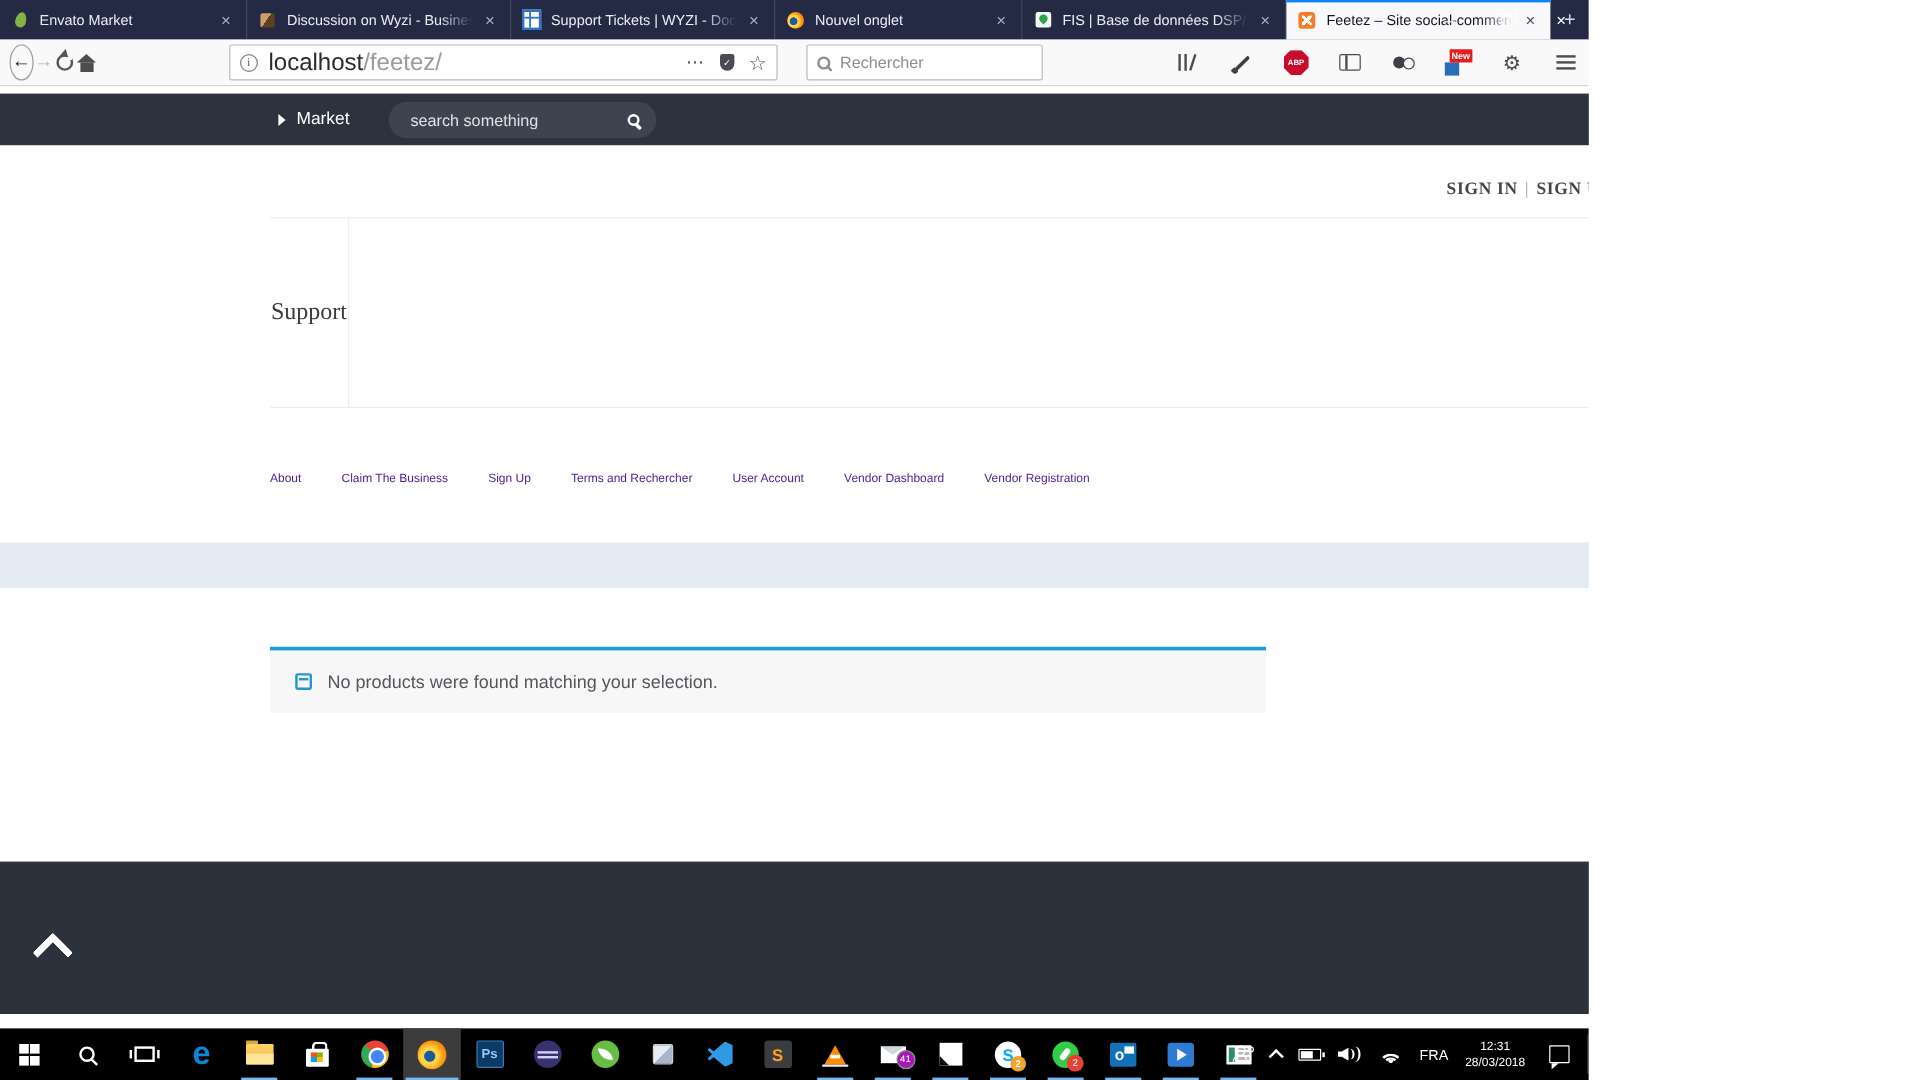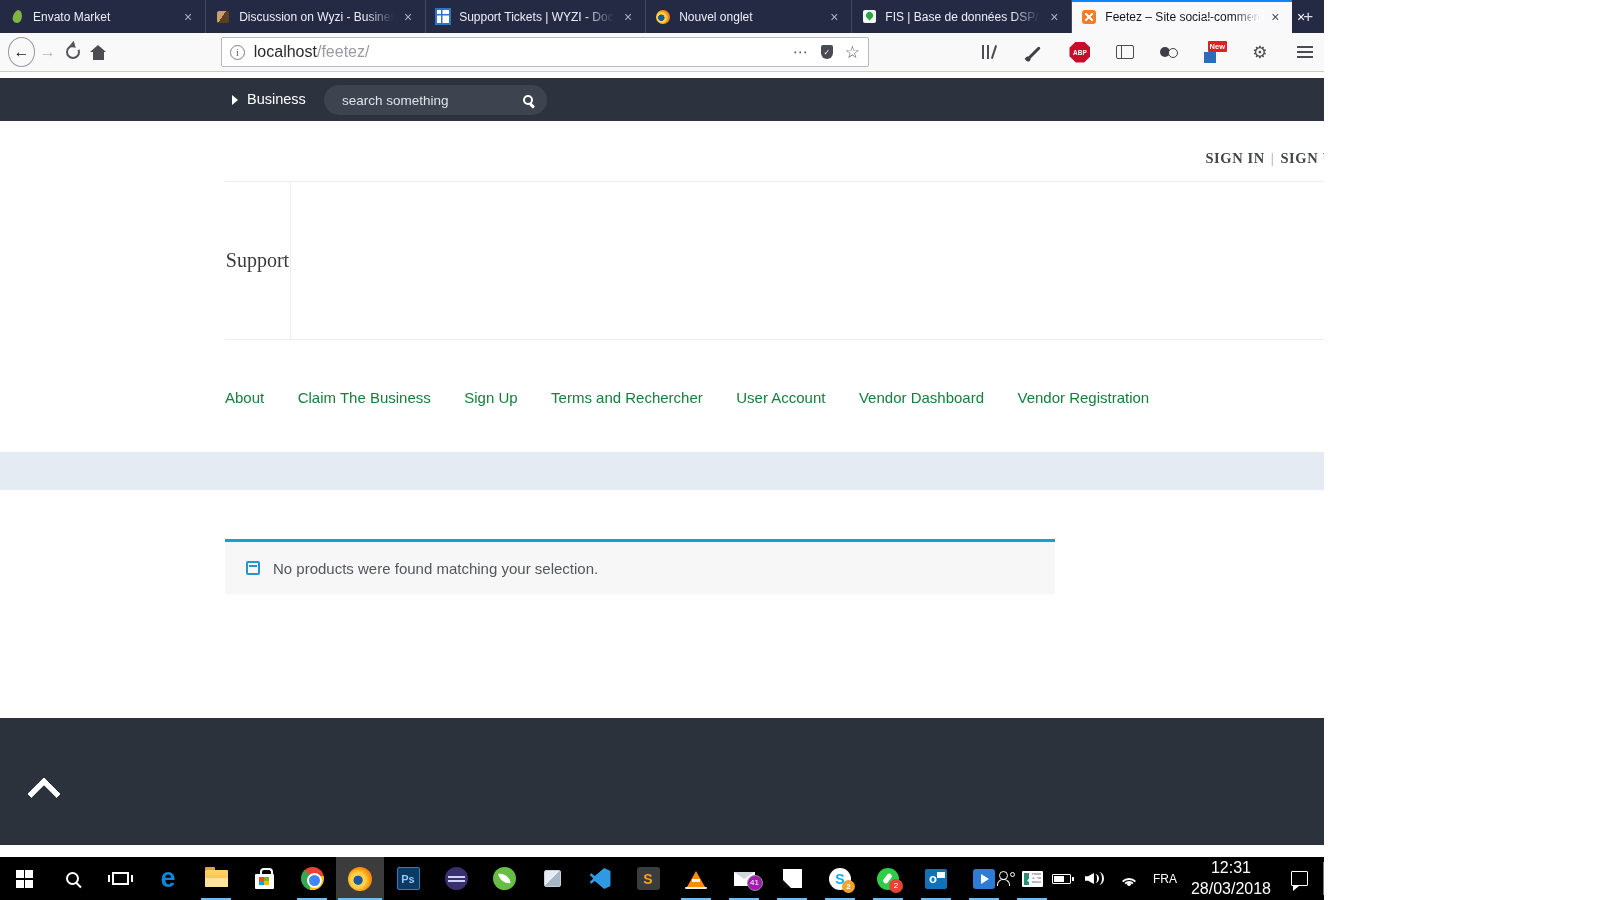--- a/index.html
+++ b/index.html
@@ -49,21 +49,21 @@
   .reload-glyph { width:14px; height:14px; border:2px solid #55555a; border-radius:50%; position:relative; }
   .reload-glyph::before { content:""; position:absolute; top:-3px; right:-1px; width:6px; height:6px; background:#f9f9fa; }
   .reload-glyph::after { content:""; position:absolute; top:-4px; right:-2px; border:4px solid transparent; border-left:6px solid #55555a; transform:rotate(40deg); }
   .btn-home { width:28px; height:28px; flex-direction:column; }
   .home-glyph { position:relative; width:18px; height:15px; }
   .home-glyph::before { content:""; position:absolute; top:0; left:1px; border-left:8px solid transparent; border-right:8px solid transparent; border-bottom:7px solid #4c4c51; }
   .home-glyph::after { content:""; position:absolute; top:7px; left:4px; width:11px; height:8px; background:#4c4c51; }
 
   .urlbar { margin-left:110px; width:718px; height:30px; background:#fff; border:1px solid #b9b9bd; border-radius:2px; display:flex; align-items:center; padding:0 8px; }
   .info-circle { width:15px; height:15px; border:1px solid #7e7e84; border-radius:50%; color:#5a5a5f; font-size:10px; font-family:"Liberation Serif",serif; display:flex; align-items:center; justify-content:center; }
-  .url-text { margin-left:9px; font-size:16px; flex:1; white-space:nowrap; }
+  .url-text { margin-left:9px; font-size:20px; flex:1; white-space:nowrap; }
   .url-host { color:#2a2a2e; }
   .url-path { color:#9a9aa0; }
   .url-dots { color:#55555a; font-size:15px; letter-spacing:1px; margin-right:12px; }
   .shield-glyph { width:12px; height:14px; background:#4a4a52; border-radius:2px 2px 6px 6px; color:#fff; font-size:8px; display:flex; align-items:center; justify-content:center; margin-right:12px; }
   .star-glyph { color:#55555a; font-size:17px; line-height:1; }
 
   .searchbar { margin-left:24px; width:212px; height:30px; background:#fff; border:1px solid #b9b9bd; border-radius:2px; display:flex; align-items:center; padding:0 8px; }
   .mag-gray { width:11px; height:11px; border:2px solid #8c8c92; border-radius:50%; position:relative; flex:0 0 11px; }
   .mag-gray::after { content:""; position:absolute; width:6px; height:2px; background:#8c8c92; transform:rotate(45deg); bottom:-2px; right:-4px; border-radius:1px; }
   .searchbar input, .urlbar input { border:none; outline:none; background:transparent; }
@@ -103,21 +103,21 @@
   .mag-white::after { content:""; position:absolute; width:6px; height:2.5px; background:#fff; transform:rotate(45deg); bottom:-3px; right:-4px; border-radius:1px; }
 
   .auth-links { position:absolute; top:78px; right:257px; font-family:"Liberation Serif",serif; font-weight:bold; font-size:14.5px; color:#43464b; letter-spacing:.6px; }
   .auth-links .sep { color:#9a9da2; margin:0 6px; font-weight:normal; }
 
   .logo-row { position:absolute; top:109px; left:225px; width:1118px; height:159px; border-top:1px solid #ededee; border-bottom:1px solid #ededee; }
   .logo-cell { width:66px; height:100%; border-right:1px solid #ededee; display:flex; align-items:center; justify-content:center; }
   .logo-text { font-family:"Liberation Serif",serif; font-size:20px; color:#3b3b3b; }
 
   .site-nav { position:absolute; top:317px; left:225px; right:180px; }
-  .site-nav span { display:inline-block; margin-right:29px; font-size:15px; color:#15803d; cursor:pointer; }
+  .site-nav span { display:inline-block; margin-right:29px; font-size:10px; color:#4c1d95; cursor:pointer; }
 
   .band { position:absolute; top:380px; left:0; right:0; height:38px; background:#e4ebf2; }
 
   .notice { position:absolute; top:467px; left:225px; width:830px; height:55px; border-top:3px solid #1e9cd8; background:#f7f7f8; display:flex; align-items:center; padding-left:21px; }
   .notice-icon { width:14px; height:14px; border:2px solid #2596cd; border-radius:2px; position:relative; background:#f7f7f8; }
   .notice-icon::before { content:""; position:absolute; top:1.5px; left:1px; right:1px; height:2px; background:#2596cd; }
   .notice-text { margin-left:13px; font-size:15px; color:#53575c; }
 
   .site-footer { position:absolute; top:646px; left:0; right:0; height:127px; background:#2c323b; }
   .scrolltop { position:absolute; left:30px; top:58px; width:22px; height:22px; cursor:pointer; }
@@ -194,21 +194,21 @@
   .tray-vol::before { content:""; position:absolute; left:0; top:2px; width:9px; height:11px; background:#fff; clip-path:polygon(0 30%,35% 30%,100% 0,100% 100%,35% 70%,0 70%); }
   .tray-vol i { position:absolute; right:6px; top:3px; width:8px; height:9px; border-right:2px solid #fff; border-radius:0 50% 50% 0; }
   .tray-vol i + i { right:1px; top:1px; height:13px; width:10px; }
   .tray-wifi { width:20px; height:15px; position:relative; overflow:hidden; }
   .tray-wifi span { position:absolute; left:50%; transform:translateX(-50%); border:2px solid transparent; border-top-color:#fff; border-radius:50%; }
   .tray-wifi .w1 { width:20px; height:20px; bottom:-12px; }
   .tray-wifi .w2 { width:13px; height:13px; bottom:-8px; }
   .tray-wifi .w3 { width:7px; height:7px; bottom:-4px; }
   .tray-wifi .dot { position:absolute; left:50%; transform:translateX(-50%); bottom:0; width:3px; height:3px; background:#fff; border-radius:50%; border:none; }
   .tray-lang { color:#fff; font-size:12px;text-align:center; }
-  .tray-clock { color:#fff; font-size:16px; text-align:center; line-height:1.3; }
+  .tray-clock { color:#fff; font-size:10px; text-align:center; line-height:1.3; }
   .tray-action { width:17px; height:15px; border:1.5px solid #fff; border-radius:1px; position:relative; margin-left:6px; }
   .tray-action::after { content:""; position:absolute; left:1px; bottom:-6px; border-top:5px solid #fff; border-right:6px solid transparent; }
   .show-desktop { position:absolute; right:0; top:5px; bottom:5px; width:1px; background:#7a7a7a; }
 </style>
 </head>
 <body>
 
 <div class="screen">
 
   <div class="tabbar">
@@ -263,20 +263,24 @@
       </div>
 
     <div class="urlbar">
       <span class="info-circle">i</span>
       <span class="url-text"><span class="url-host">localhost</span><span class="url-path">/feetez/</span></span>
       <span class="url-dots">⋯</span>
       <span class="shield-glyph">✓</span>
       <span class="star-glyph">☆</span>
     </div>
 
+    <div class="searchbar">
+      <span class="mag-gray"></span>
+      <input type="text" placeholder="Rechercher" style="">
+    </div>
 
     <div class="toolbar-icons">
       <div class="ticon">
           <span class="lib-glyph"></span>
         </div>
       <div class="ticon">
           <span class="pipette-glyph"></span>
         </div>
       <div class="ticon">
           <span class="abp-glyph">ABP</span>
@@ -298,21 +302,21 @@
       <div class="ticon">
           <span class="hamb-glyph"></span>
         </div>
     </div>
   </div>
 
   <div class="viewport">
 
     <div class="site-topbar">
       <span class="tri-right"></span>
-      <span class="support-label">Business</span>
+      <span class="support-label">Market</span>
       <div class="pill">
         <input type="text" placeholder="search something" style="">
         <span class="mag-white"></span>
       </div>
     </div>
 
     <div class="auth-links">
       <span>SIGN IN</span><span class="sep">|</span><span>SIGN UP</span>
     </div>
 

